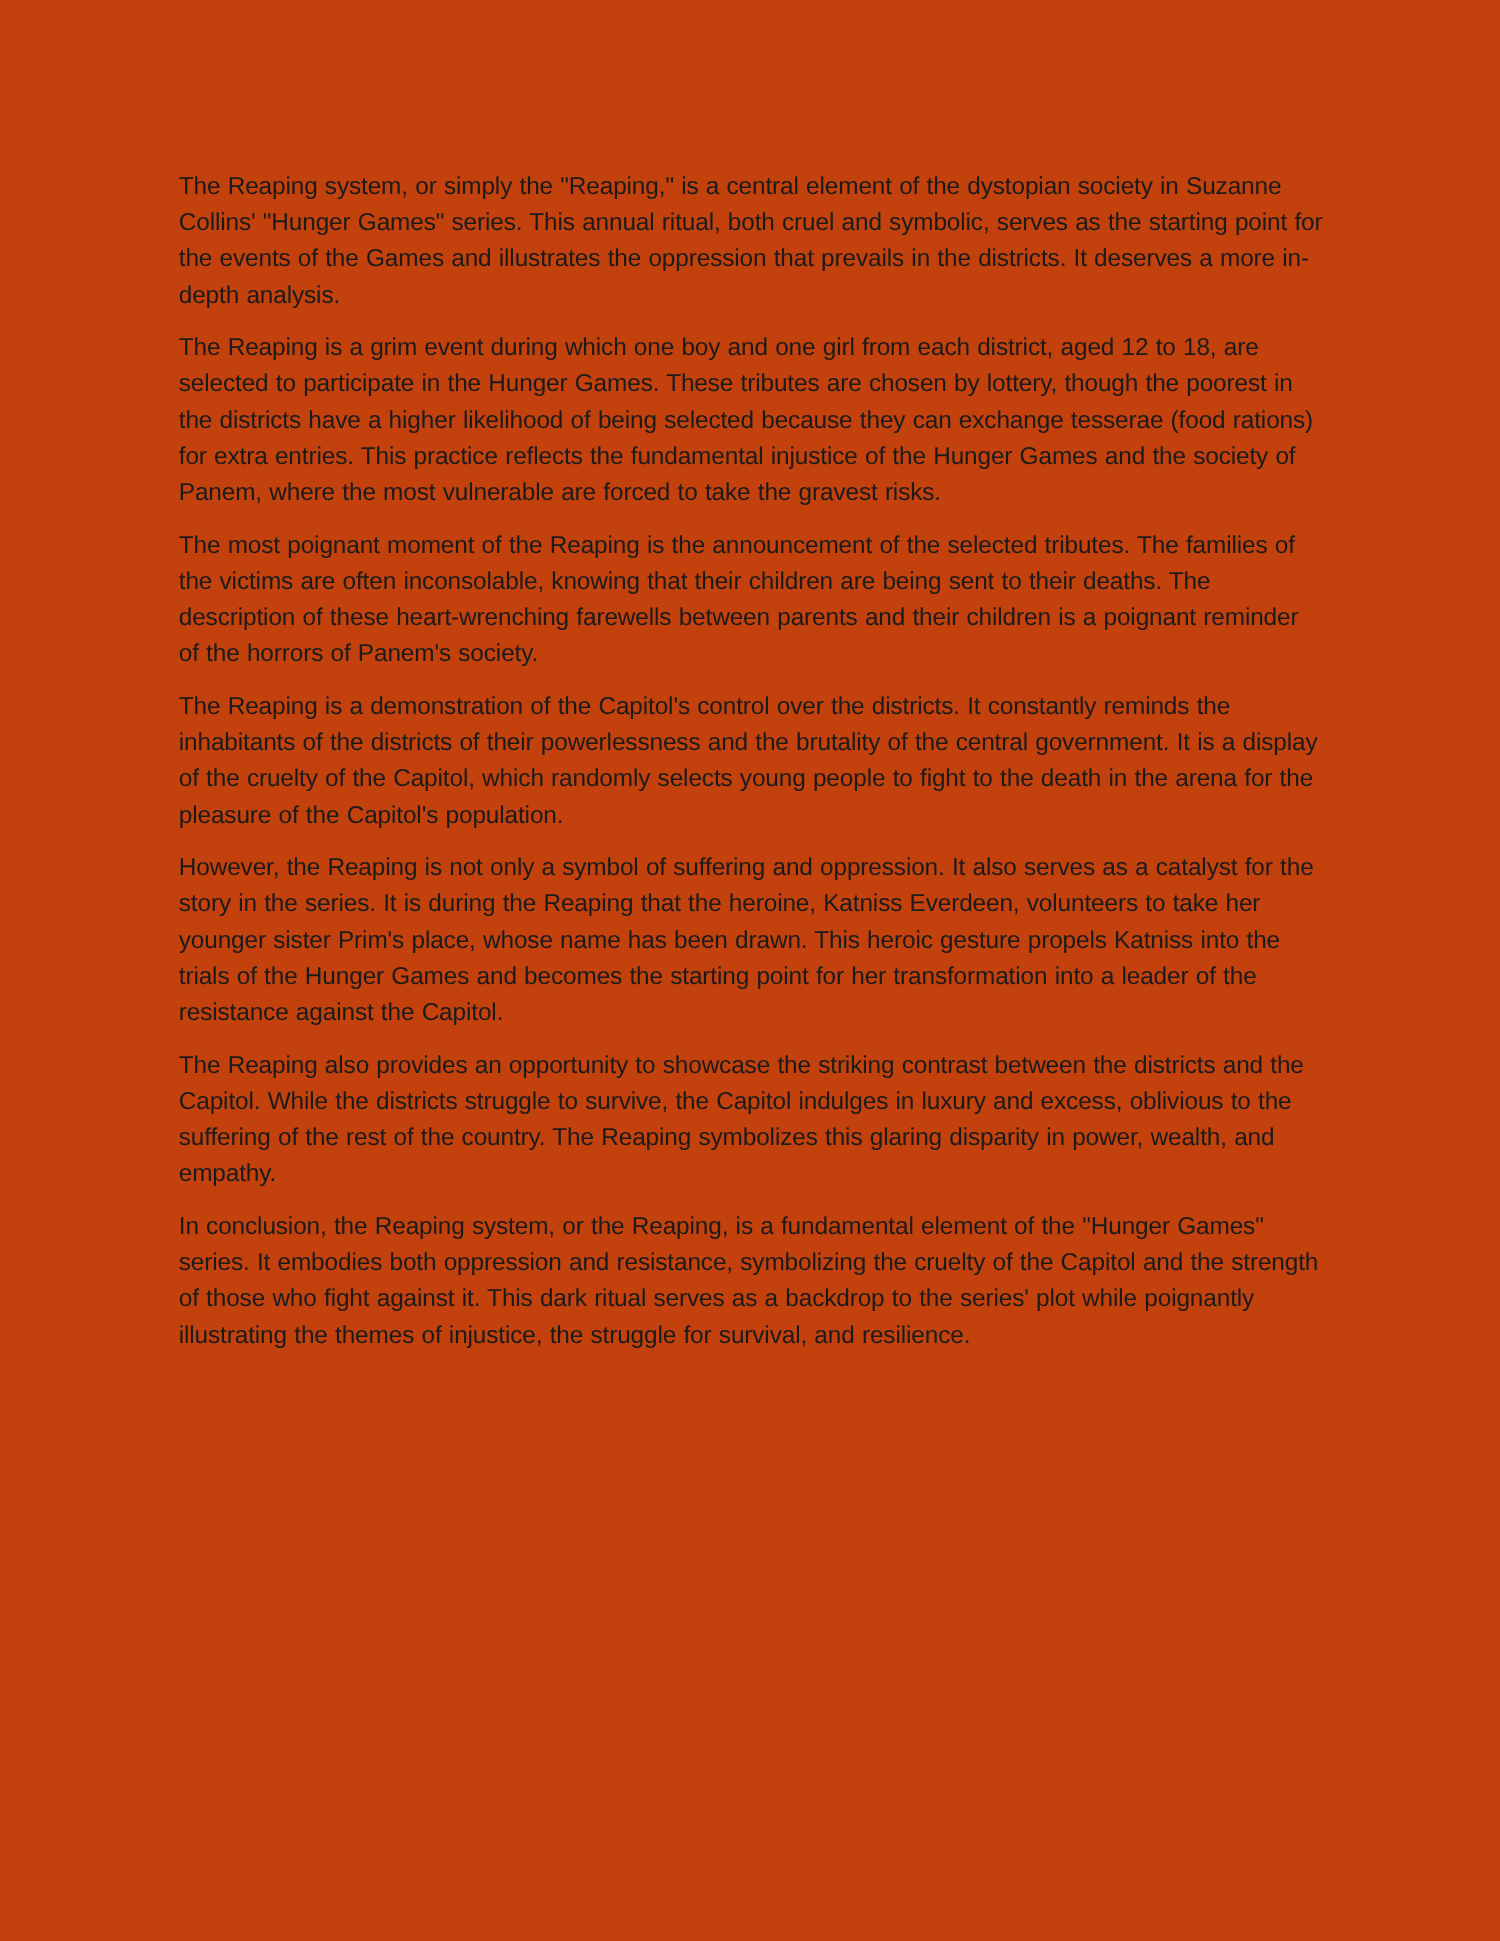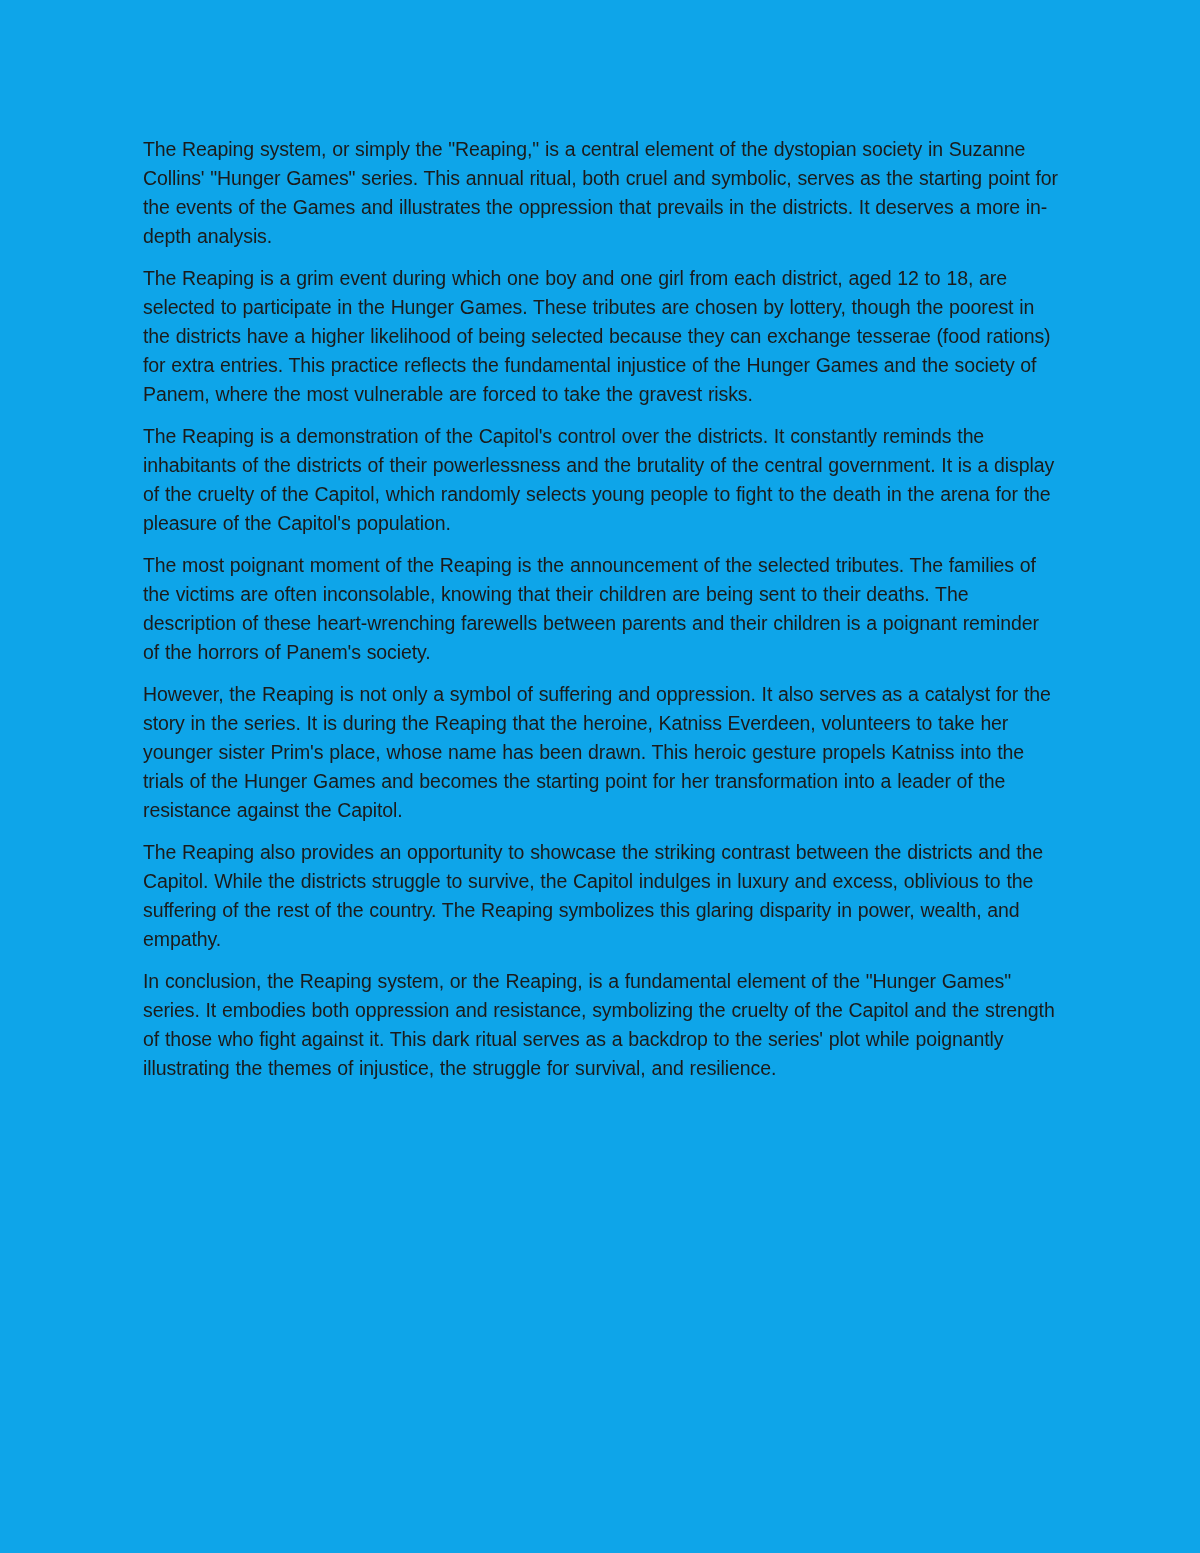--- a/index.html
+++ b/index.html
@@ -4,21 +4,21 @@
 <style>
   html, body {
     margin: 0;
     padding: 0;
     background: #ffffff;
   }
   .page {
     position: relative;
     width: 1200px;
     height: 1553px;
-    background: #0ea5e9;
+    background: #c2410c;
     box-sizing: border-box;
     padding: 135px 140px 0 143px;
     overflow: hidden;
   }
   .doc-body {
     width: 917px;
   }
   .doc-body p {
     margin: 0 0 13px 0;
     font-family: "Liberation Sans", "DejaVu Sans", sans-serif;
@@ -30,19 +30,19 @@
     word-spacing: 0.5px;
   }
 </style>
 </head>
 <body>
 
 <div class="page">
   <div class="doc-body">
     <p>The Reaping system, or simply the "Reaping," is a central element of the dystopian society in Suzanne Collins' "Hunger Games" series. This annual ritual, both cruel and symbolic, serves as the starting point for the events of the Games and illustrates the oppression that prevails in the districts. It deserves a more in-depth analysis.</p>
     <p>The Reaping is a grim event during which one boy and one girl from each district, aged 12 to 18, are selected to participate in the Hunger Games. These tributes are chosen by lottery, though the poorest in the districts have a higher likelihood of being selected because they can exchange tesserae (food rations) for extra entries. This practice reflects the fundamental injustice of the Hunger Games and the society of Panem, where the most vulnerable are forced to take the gravest risks.</p>
+    <p>The most poignant moment of the Reaping is the announcement of the selected tributes. The families of the victims are often inconsolable, knowing that their children are being sent to their deaths. The description of these heart-wrenching farewells between parents and their children is a poignant reminder of the horrors of Panem's society.</p>
     <p>The Reaping is a demonstration of the Capitol's control over the districts. It constantly reminds the inhabitants of the districts of their powerlessness and the brutality of the central government. It is a display of the cruelty of the Capitol, which randomly selects young people to fight to the death in the arena for the pleasure of the Capitol's population.</p>
-    <p>The most poignant moment of the Reaping is the announcement of the selected tributes. The families of the victims are often inconsolable, knowing that their children are being sent to their deaths. The description of these heart-wrenching farewells between parents and their children is a poignant reminder of the horrors of Panem's society.</p>
     <p>However, the Reaping is not only a symbol of suffering and oppression. It also serves as a catalyst for the story in the series. It is during the Reaping that the heroine, Katniss Everdeen, volunteers to take her younger sister Prim's place, whose name has been drawn. This heroic gesture propels Katniss into the trials of the Hunger Games and becomes the starting point for her transformation into a leader of the resistance against the Capitol.</p>
     <p>The Reaping also provides an opportunity to showcase the striking contrast between the districts and the Capitol. While the districts struggle to survive, the Capitol indulges in luxury and excess, oblivious to the suffering of the rest of the country. The Reaping symbolizes this glaring disparity in power, wealth, and empathy.</p>
     <p>In conclusion, the Reaping system, or the Reaping, is a fundamental element of the "Hunger Games" series. It embodies both oppression and resistance, symbolizing the cruelty of the Capitol and the strength of those who fight against it. This dark ritual serves as a backdrop to the series' plot while poignantly illustrating the themes of injustice, the struggle for survival, and resilience.</p>
   </div>
 </div>
 
 </body></html>

